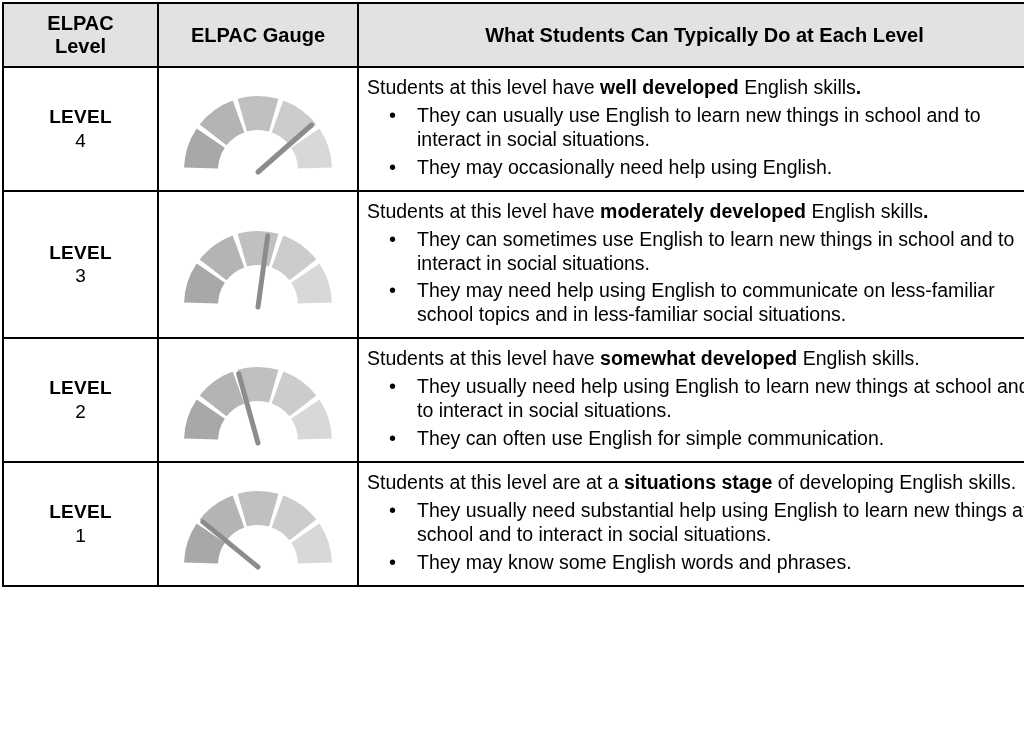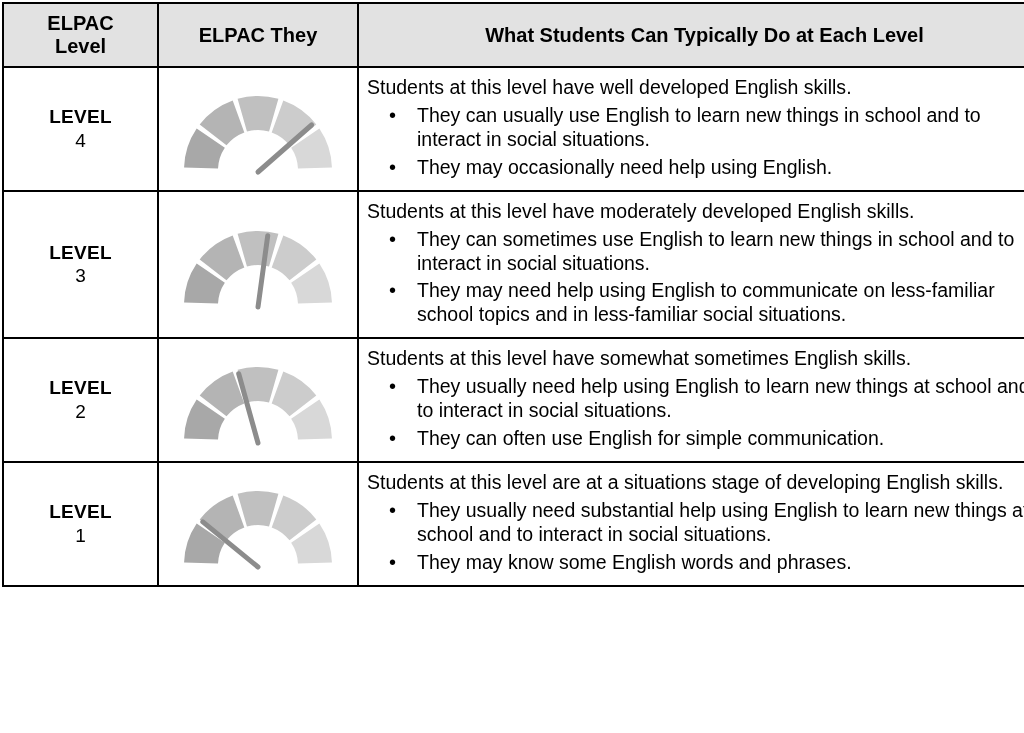--- a/index.html
+++ b/index.html
@@ -78,35 +78,35 @@
     line-height: 1.22;
   }
   td.desc-cell li:last-child { margin-bottom: 0; }
   td.desc-cell li::before {
     content: "\2022";
     position: absolute;
     left: -24px;
     top: -1px;
     font-size: 20px;
   }
-  b { font-weight: normal; }
+  b { font-weight: bold; }
   svg { display: block; margin: 0 auto; }
 </style>
 </head>
 <body>
 
 <div class="table-wrap">
   <table class="elpac">
     <thead>
       <tr>
         <th class="col-level">
           <span>ELPAC</span><br>
           <span>Level</span>
         </th>
-        <th class="col-gauge">ELPAC They</th>
+        <th class="col-gauge">ELPAC Gauge</th>
         <th class="col-desc">What Students Can Typically Do at Each Level</th>
       </tr>
     </thead>
     <tbody id="tbody">
         <tr>
           <td class="level-cell">
             <span class="lvl-word">LEVEL</span>
             <span class="lvl-num">4</span>
           </td>
           <td class="gauge-cell">
@@ -159,21 +159,21 @@
             <svg width="165" height="110" viewBox="0 0 165 110">
               <path d="M 8.05 93.42 A 74 74 0 0 1 20.65 54.62 L 48.84 73.63 A 40 40 0 0 0 42.02 94.60 Z" fill="rgb(168,168,168)"></path>
               <path d="M 23.69 50.44 A 74 74 0 0 1 56.69 26.46 L 68.32 58.41 A 40 40 0 0 0 50.48 71.37 Z" fill="rgb(180,180,180)"></path>
               <path d="M 61.60 24.87 A 74 74 0 0 1 102.40 24.87 L 93.03 57.55 A 40 40 0 0 0 70.97 57.55 Z" fill="rgb(192,192,192)"></path>
               <path d="M 107.31 26.46 A 74 74 0 0 1 140.31 50.44 L 113.52 71.37 A 40 40 0 0 0 95.68 58.41 Z" fill="rgb(204,204,204)"></path>
               <path d="M 143.35 54.62 A 74 74 0 0 1 155.95 93.42 L 121.98 94.60 A 40 40 0 0 0 115.16 73.63 Z" fill="rgb(216,216,216)"></path>
               <line x1="82" y1="98" x2="62.71" y2="28.71" stroke="#8c8c8c" stroke-width="5" stroke-linecap="round"></line>
             </svg>
           </td>
           <td class="desc-cell">
-            <p class="lead">Students at this level have <b>somewhat sometimes</b> English skills.</p>
+            <p class="lead">Students at this level have <b>somewhat developed</b> English skills.</p>
             <ul>
               <li>They usually need help using English to learn new things at school and to interact in social situations.</li>
               <li>They can often use English for simple communication.</li>
             </ul>
           </td>
         </tr>
         <tr>
           <td class="level-cell">
             <span class="lvl-word">LEVEL</span>
             <span class="lvl-num">1</span>

